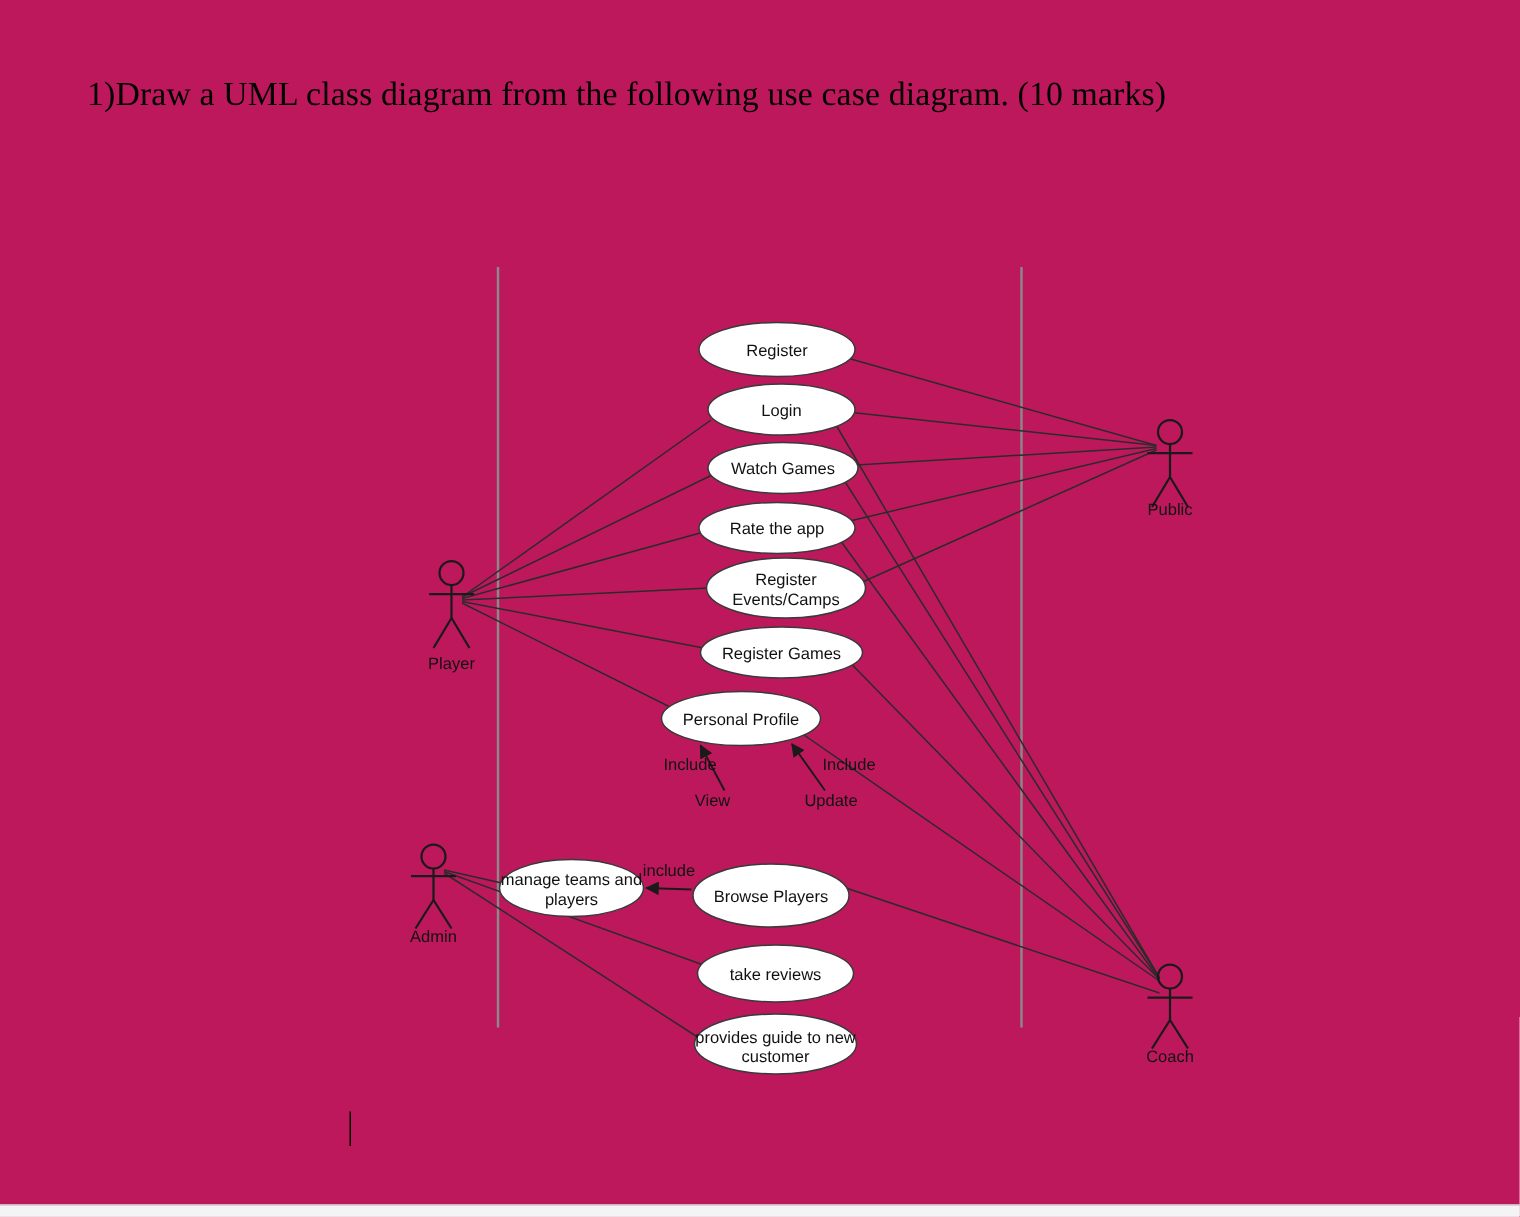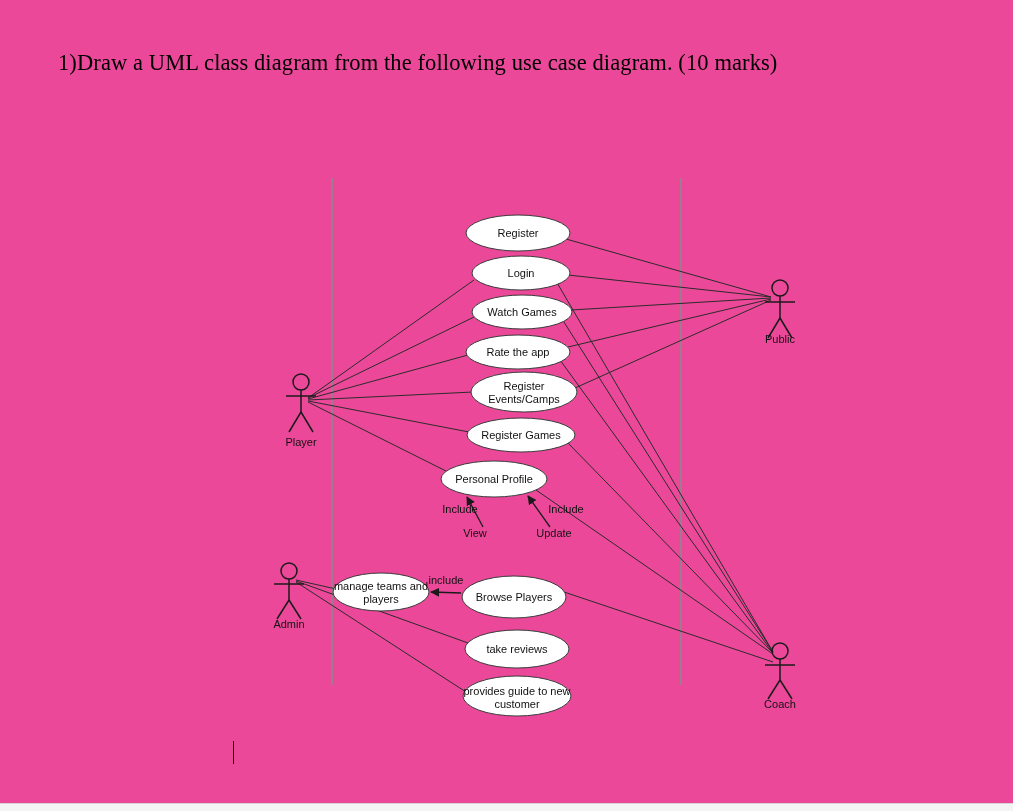--- a/index.html
+++ b/index.html
@@ -13,21 +13,21 @@
     height: 811px;
     position: relative;
     overflow: hidden;
     font-family: "Liberation Sans", sans-serif;
   }
   #page {
     position: absolute;
     left: 0; top: 0;
     width: 1013px;
     height: 803px;
-    background: #ec4899;
+    background: #be185d;
   }
   #question-heading {
     position: absolute;
     left: 58px;
     top: 50px;
     font-family: "Liberation Serif", serif;
     font-size: 22.5px;
     color: #000000;
     white-space: nowrap;
     letter-spacing: 0.1px;

